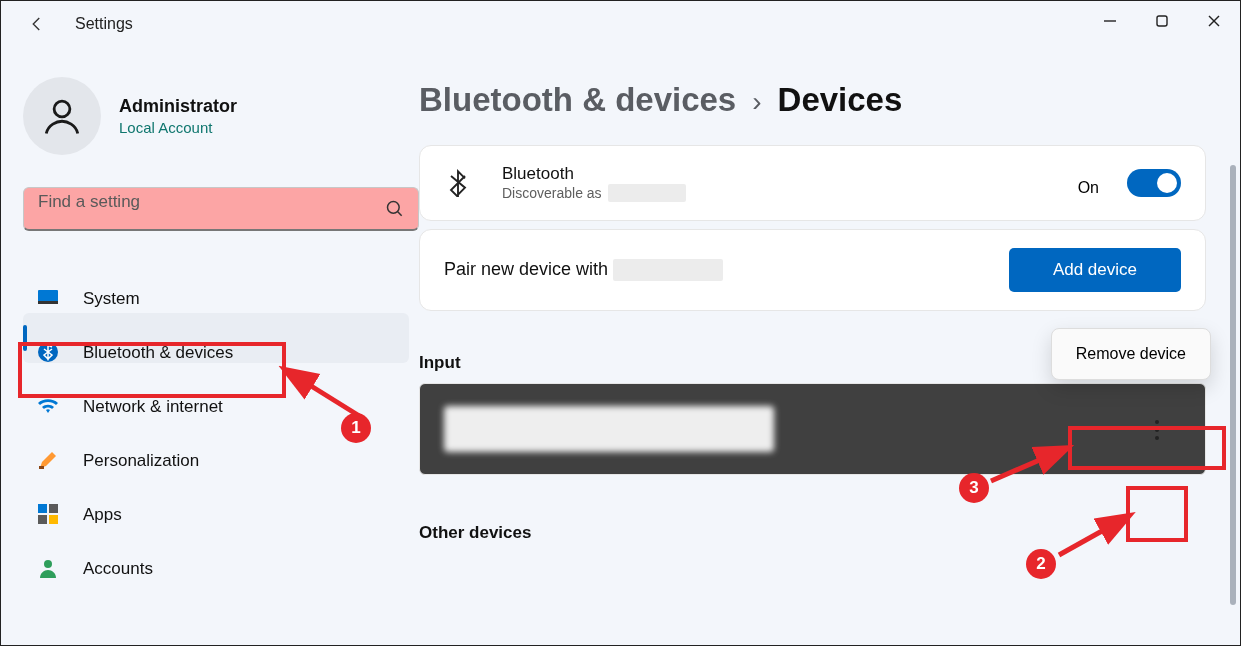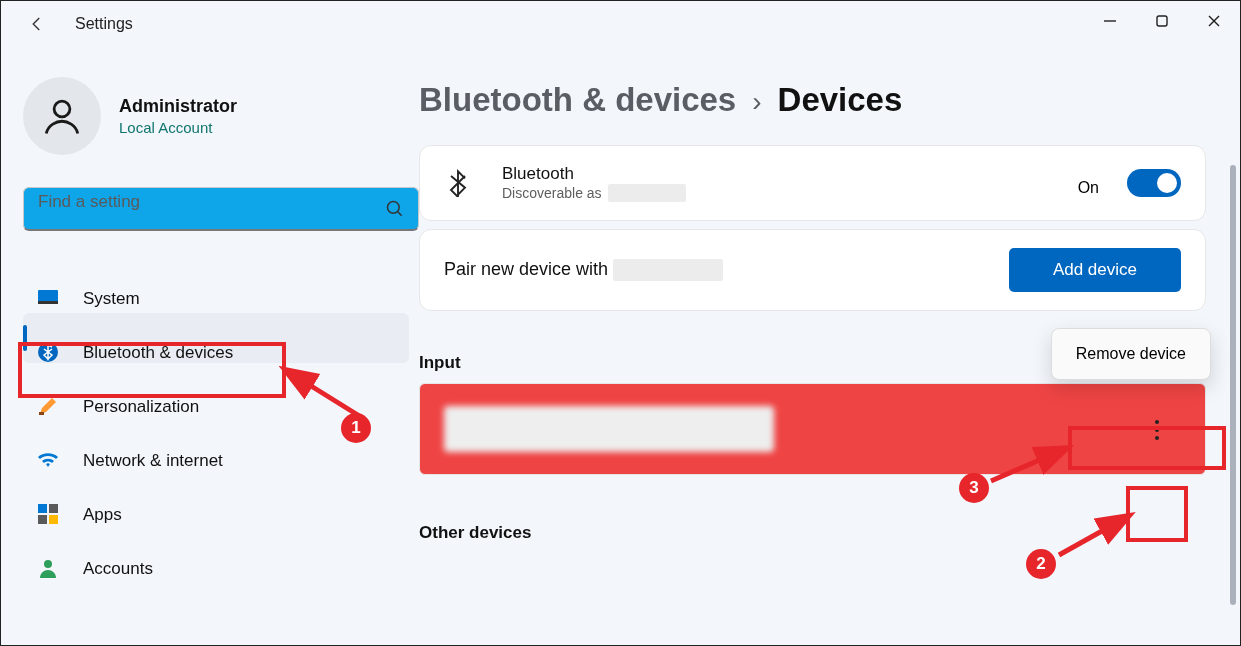--- a/index.html
+++ b/index.html
@@ -18,21 +18,21 @@
 
   
   .sidebar { width: 418px; padding-left: 22px; padding-right: 10px; padding-top: 30px; flex-shrink: 0; }
   .user-block { display: flex; align-items: center; margin-bottom: 32px; }
   .avatar { width: 78px; height: 78px; border-radius: 50%; background: #e3e6eb; display: flex; align-items: center; justify-content: center; margin-right: 18px; }
   .avatar svg { width: 42px; height: 42px; stroke: #1a1a1a; }
   .user-name { font-size: 18px; font-weight: 600; color: #111; }
   .user-sub { font-size: 15px; color: #0f766e; margin-top: 2px; }
 
   .search-wrap { position: relative; width: 396px; margin-bottom: 28px; }
-  .search-input { width: 100%; height: 44px; border: 1px solid #c7c7c7; border-bottom: 2px solid #777; border-radius: 6px; background: #0ea5e9; padding: 0 44px 14px 14px; font-size: 17px; color: #333; }
+  .search-input { width: 100%; height: 44px; border: 1px solid #c7c7c7; border-bottom: 2px solid #777; border-radius: 6px; background: #fca5a5; padding: 0 44px 14px 14px; font-size: 17px; color: #333; }
   .search-input::placeholder { color: #5a5a5a; }
   .search-icon { position: absolute; right: 14px; top: 50%; transform: translateY(-50%); width: 20px; height: 20px; color: #333; }
 
   .nav-list { display: flex; flex-direction: column; gap: 4px; }
   .nav-item { display: flex; align-items: flex-end; height: 50px; padding-left: 14px; border-radius: 6px; font-size: 17px; color: #111; position: relative; }
   .nav-item.active { background: #e9edf3; }
   .nav-item.active::before { content: ""; position: absolute; left: 0; top: 12px; bottom: 12px; width: 4px; background: #0067c0; border-radius: 3px; }
   .nav-icon { width: 22px; height: 22px; margin-right: 24px; display: flex; align-items: center; justify-content: center; }
 
   
@@ -50,21 +50,21 @@
   .bt-right { margin-left: auto; display: flex; align-items: flex-end; gap: 28px; font-size: 16px; }
   .toggle { width: 54px; height: 28px; background: #0067c0; border-radius: 14px; position: relative; }
   .toggle::after { content: ""; position: absolute; width: 20px; height: 20px; background: #fff; border-radius: 50%; top: 4px; right: 4px; }
 
   .pair-row { font-size: 18px; color: #111; gap: 32px; }
   .pair-row .redact2 { display:inline-block; width: 110px; height: 22px; background: #ececec; border-radius:2px; vertical-align: middle;}
   .add-btn { margin-left: auto; background: #0067c0; color: #fff; border: none; border-radius: 5px; padding: 12px 44px; font-size: 17px; }
 
   .section-title { font-size: 17px; font-weight: 600; color: #111; margin-top: 42px; margin-bottom: 10px; }
 
-  .device-card { background: #ef4444; border: 1px solid #e6e6e6; border-radius: 6px; padding: 22px 24px; display: flex; align-items: flex-end; position: relative; }
+  .device-card { background: #404040; border: 1px solid #e6e6e6; border-radius: 6px; padding: 22px 24px; display: flex; align-items: flex-end; position: relative; }
   .device-blur { width: 330px; height: 46px; background: #eee; filter: blur(3px); border-radius: 4px;}
   .more-btn { margin-left: auto; width: 48px; height: 44px; display:flex; align-items:center; justify-content:center; }
   .more-dots { display:flex; flex-direction:column; gap:4px;}
   .more-dots span { width:4px; height:4px; background:#222; border-radius:50%; }
 
   .context-menu { position: absolute; right: -6px; top: -56px; background: #fafafa; border: 1px solid #ddd; border-radius: 8px; box-shadow: 0 8px 20px rgba(0,0,0,0.15); padding: 8px; }
   .context-item { padding: 8px 16px; font-size: 16px; border-radius:4px; white-space: nowrap;}
 
   .section-title2 { font-size: 17px; font-weight: 600; color: #111; margin-top: 48px; }
 
@@ -143,34 +143,34 @@
         <span class="nav-icon">
             <svg width="20" height="20" viewBox="0 0 20 20">
               <circle cx="10" cy="10" r="10" fill="#0067c0"></circle>
               <path d="M10 3v14l4-4-8-6m8-2l-4-2v14l-4-4 8-6" fill="none" stroke="#fff" stroke-width="1.5"></path>
             </svg>
           </span>
         <span>Bluetooth &amp; devices</span>
       </div>
       <div class="nav-item">
         <span class="nav-icon">
+            <svg width="22" height="18" viewBox="0 0 22 18" fill="#0078d4">
+              <path d="M11 16l2-3c-1-1-3-1-4 0zM5 10c3-3 9-3 12 0l-2 2c-2-2-6-2-8 0zM1 6c5-5 15-5 20 0l-2 2c-4-4-12-4-16 0z"></path>
+            </svg>
+          </span>
+        <span>Network &amp; internet</span>
+      </div>
+      <div class="nav-item">
+        <span class="nav-icon">
             <svg width="22" height="22" viewBox="0 0 22 22">
               <path d="M3 19l2-6 10-10 4 4-10 10z" fill="#ff9933"></path>
               <rect x="2" y="17" width="5" height="3" fill="#8b4513"></rect>
             </svg>
           </span>
         <span>Personalization</span>
-      </div>
-      <div class="nav-item">
-        <span class="nav-icon">
-            <svg width="22" height="18" viewBox="0 0 22 18" fill="#0078d4">
-              <path d="M11 16l2-3c-1-1-3-1-4 0zM5 10c3-3 9-3 12 0l-2 2c-2-2-6-2-8 0zM1 6c5-5 15-5 20 0l-2 2c-4-4-12-4-16 0z"></path>
-            </svg>
-          </span>
-        <span>Network &amp; internet</span>
       </div>
       <div class="nav-item">
         <span class="nav-icon">
             <svg width="20" height="20" viewBox="0 0 20 20">
               <rect x="0" y="0" width="9" height="9" fill="#0078d4"></rect>
               <rect x="11" y="0" width="9" height="9" fill="#5a5a5a"></rect>
               <rect x="0" y="11" width="9" height="9" fill="#5a5a5a"></rect>
               <rect x="11" y="11" width="9" height="9" fill="#ffb900"></rect>
             </svg>
           </span>

